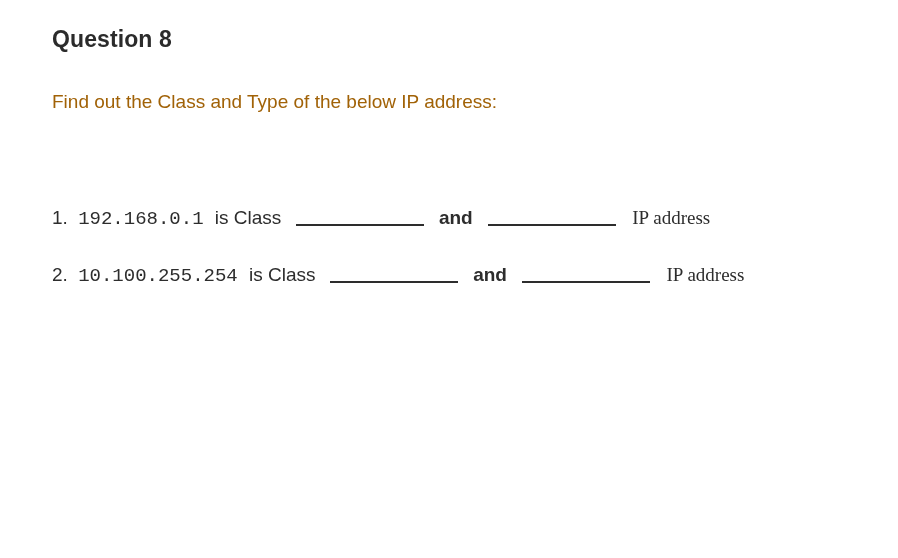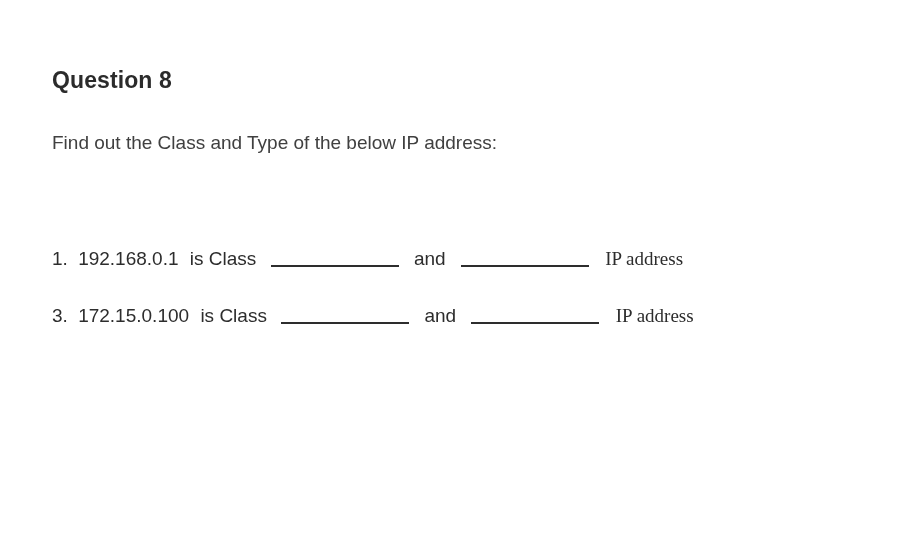--- a/index.html
+++ b/index.html
@@ -17,21 +17,20 @@
     color: #2d2d2d;
     -webkit-font-smoothing: antialiased;
   }
 
   .page {
     position: relative;
     width: 898px;
     height: 482px;
     background: #ffffff;
     box-sizing: border-box;
-    margin-top: 41px;
   }
 
   
   .q-title {
     position: absolute;
     left: 52px;
     top: 24px;
     font-size: 23px;
     font-weight: bold;
     line-height: 30px;
@@ -40,21 +39,21 @@
     white-space: nowrap;
   }
 
   
   .q-prompt {
     position: absolute;
     left: 52px;
     top: 88px;
     font-size: 19px;
     line-height: 28px;
-    color: #404040;
+    color: #a16207;
     white-space: nowrap;
   }
 
   
   .items {
     position: absolute;
     left: 52px;
     top: 203px;
     width: 830px;
   }
@@ -73,38 +72,40 @@
     display: inline-block;
     vertical-align: baseline;
   }
 
   .item-index {
     margin-right: 5px;
   }
 
   .item-address {
     margin-right: 6px;
+    font-family: Liberation Mono, monospace;
   }
 
   .item-is-class {
     margin-right: 0;
   }
 
   
   .blank {
     width: 128px;
     height: 18px;
     border-bottom: 2px solid #2d2d2d;
     margin: 0 9px;
     position: relative;
     top: 2px;
   }
 
   .item-and {
     margin: 0 1px;
+    font-weight: bold;
   }
 
   .item-suffix {
     margin-left: 2px;
     font-family: Liberation Serif, serif;
   }
 </style>
 </head>
 <body>
 
@@ -119,28 +120,28 @@
     <div class="item-row">
       <span class="item-index">1.</span>
       <span class="item-address">192.168.0.1</span>
       <span class="item-is-class">is Class</span>
       <span class="blank"></span>
       <span class="item-and">and</span>
       <span class="blank"></span>
       <span class="item-suffix">IP address</span>
     </div>
 
-
     <div class="item-row">
-      <span class="item-index">3.</span>
-      <span class="item-address">172.15.0.100</span>
+      <span class="item-index">2.</span>
+      <span class="item-address">10.100.255.254</span>
       <span class="item-is-class">is Class</span>
       <span class="blank"></span>
       <span class="item-and">and</span>
       <span class="blank"></span>
       <span class="item-suffix">IP address</span>
     </div>
 
 
 
 
+
   </div>
 </div>
 
 </body></html>

